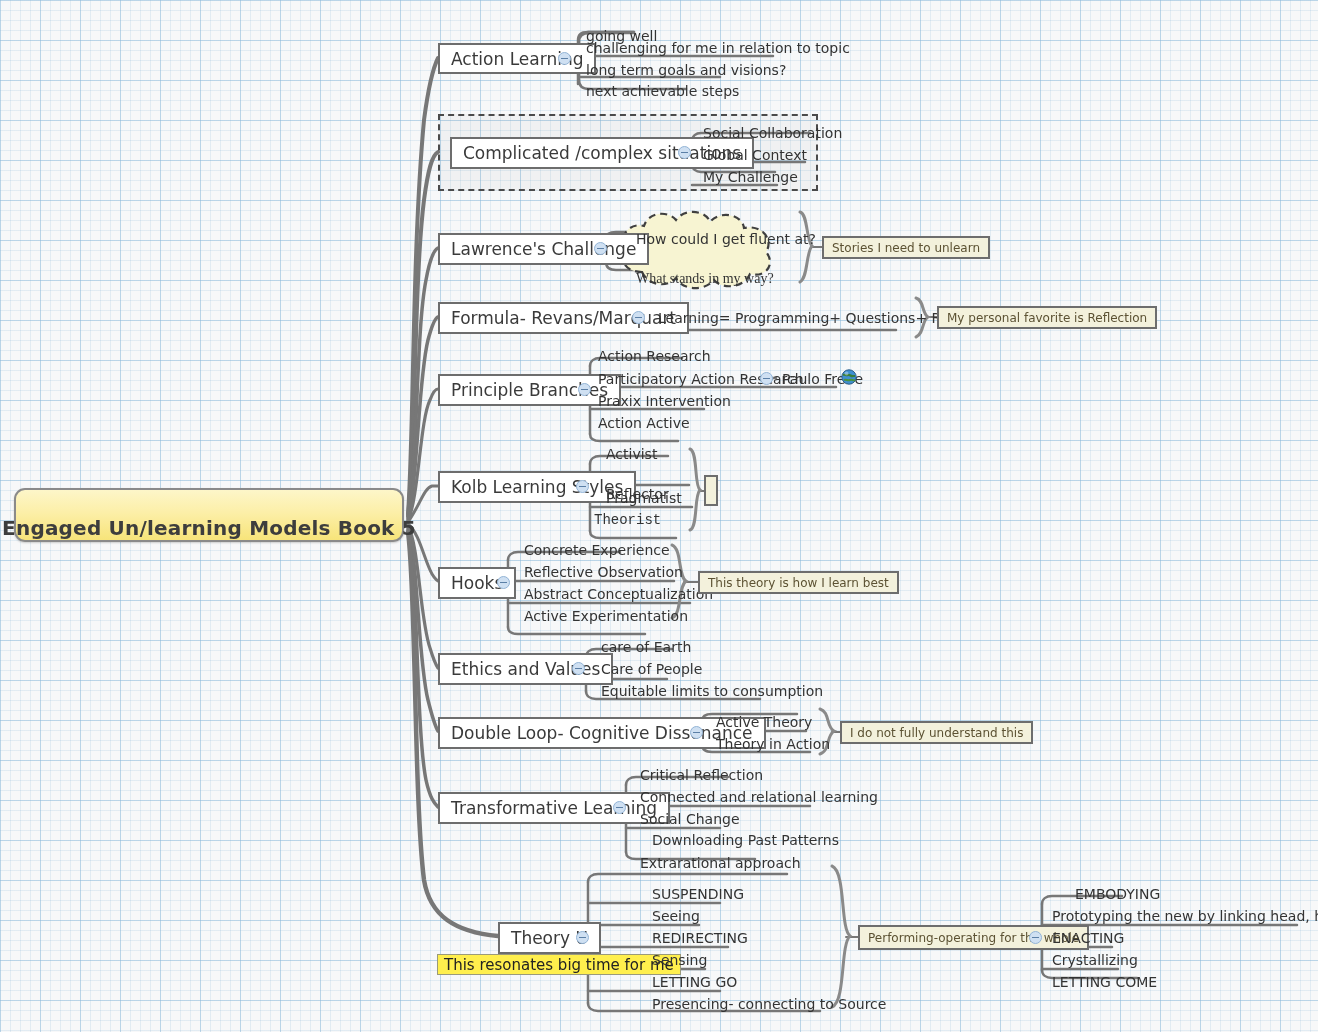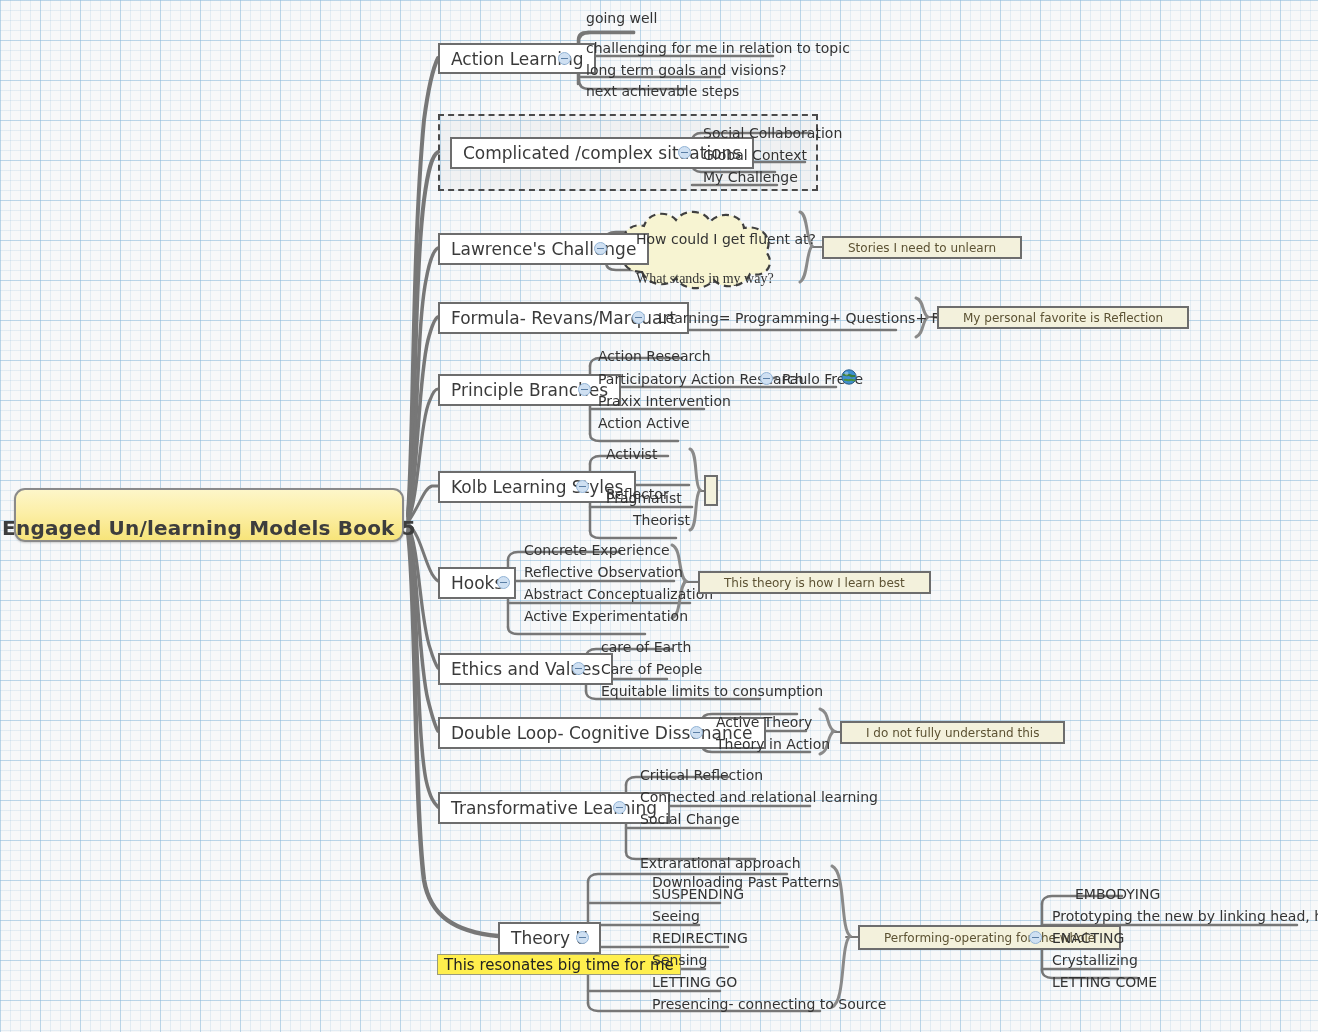--- a/index.html
+++ b/index.html
@@ -42,21 +42,21 @@
   
   .leaf{
     color:#333;font-size:14px;
     display:flex;align-items:flex-end;
     padding:0 4px 2px 6px;height:20px;
   }
 
   
   .note{
     border:2px solid #6d6d6d;background:#f3f1dc;color:#5c5233;
-    font-size:12px;display:flex;align-items:center;padding:0 24px;height:23px;
+    font-size:12px;display:flex;align-items:center;padding:0 8px;height:23px;
   }
   .note.empty{padding:0;}
 
   
   .hl{
     border:1px solid #9a9a7a;background:#ffef4d;color:#222;
     font-size:15px;display:flex;align-items:center;padding:0 6px;height:21px;
   }
 
   .toggle{
@@ -219,21 +219,21 @@
   </svg>
 
   <div class="node root">
     <span>Engaged Un/learning Models Book 5</span>
   </div>
 
   <div class="node topic" style="left:438px;top:43px;height:31px;">
     <span>Action Learning</span>
   </div>
   <div class="toggle" style="left:558px;top:52px;"></div>
-  <div class="node leaf" style="left:580px;top:8px;">
+  <div class="node leaf" style="left:580px;top:26px;">
     <span>going well</span>
   </div>
   <div class="node leaf" style="left:580px;top:38px;">
     <span>challenging for me in relation to topic</span>
   </div>
   <div class="node leaf" style="left:580px;top:60px;">
     <span>long term goals and visions?</span>
   </div>
   <div class="node leaf" style="left:580px;top:81px;">
     <span>next achievable steps</span>
@@ -311,21 +311,21 @@
   <div class="toggle" style="left:576px;top:480px;"></div>
   <div class="node leaf" style="left:600px;top:444px;">
     <span>Activist</span>
   </div>
   <div class="node leaf" style="left:600px;top:484px;">
     <span>Reflector</span>
   </div>
   <div class="node leaf" style="left:600px;top:488px;">
     <span>Pragmatist</span>
   </div>
-  <div class="node leaf" style="left:627px;top:510px;">
+  <div class="node leaf" style="left:588px;top:510px;font-family:Liberation Mono, monospace;">
     <span>Theorist</span>
   </div>
   <div class="node note empty" style="left:704px;top:475px;width:14px;height:31px;">
     <span></span>
   </div>
 
   <div class="node topic" style="left:438px;top:567px;">
     <span>Hooks</span>
   </div>
   <div class="toggle" style="left:497px;top:576px;"></div>
@@ -390,21 +390,21 @@
     <span>Extrarational approach</span>
   </div>
 
   <div class="node topic" style="left:498px;top:922px;">
     <span>Theory U</span>
   </div>
   <div class="node hl" style="left:437px;top:954px;">
     <span>This resonates big time for me</span>
   </div>
   <div class="toggle" style="left:576px;top:931px;"></div>
-  <div class="node leaf" style="left:646px;top:872px;align-items:flex-end;">
+  <div class="node leaf" style="left:646px;top:830px;align-items:flex-end;">
     <span>Downloading Past Patterns</span>
   </div>
   <div class="node leaf" style="left:646px;top:884px;">
     <span>SUSPENDING</span>
   </div>
   <div class="node leaf" style="left:646px;top:906px;">
     <span>Seeing</span>
   </div>
   <div class="node leaf" style="left:646px;top:928px;">
     <span>REDIRECTING</span>

